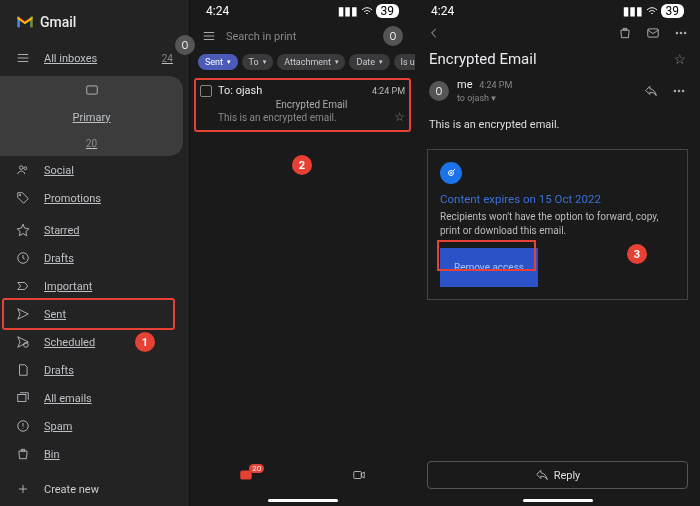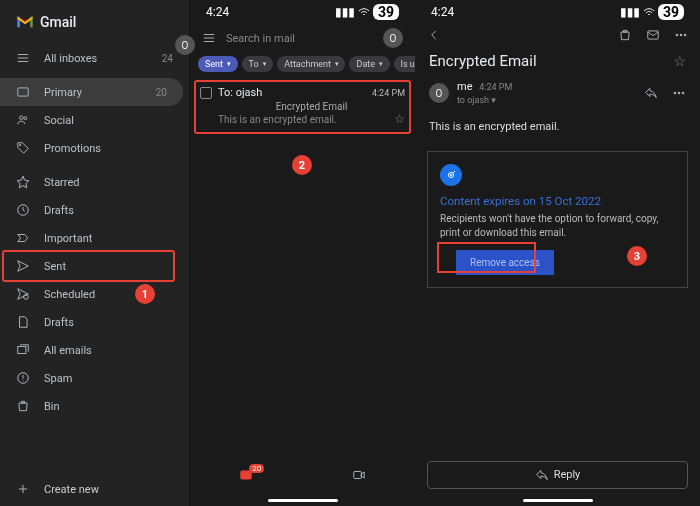--- a/index.html
+++ b/index.html
@@ -1,34 +1,34 @@
 <!DOCTYPE html>
 <html><head>
 <meta charset="utf-8">
 <style>
   * { margin: 0; padding: 0; box-sizing: border-box; font-family: -apple-system, Roboto, Arial, sans-serif; }
   body { background: #1a1a1a; width: 700px; height: 506px; display: flex; color: #ccc; font-size: 11px; overflow: hidden; }
   .sidebar { width: 190px; background: #232323; border-right: 1px solid #111; display: flex; flex-direction: column; }
   .brand { display: flex; align-items: center; gap: 6px; padding: 14px 16px; }
   .brand svg { width: 18px; height: 14px; }
   .brand span { color: #e8eaed; font-size: 14px; font-weight: 500; }
-  .nav-item { display: flex; align-items: center; padding: 7px 16px; gap: 14px; color: #bdc1c6; cursor: pointer; position: relative; }
-  .nav-item.active { background: #3c3c3c; border-radius: 0 14px 14px 0; margin-right: 6px; }
+  .nav-item { display: flex; align-items: center; padding: 7px 16px; gap: 14px; color: #bdc1c6; cursor: pointer; position: relative; text-decoration: underline; }
+  .nav-item.active { background: #3c3c3c; border-radius: 0 14px 14px 0; margin-right: 6px; flex-direction: column; }
   .nav-item .nm { flex: 1; font-size: 11px; }
   .nav-item .cnt { font-size: 10px; color: #888; text-align: center; }
   .nav-sep { height: 6px; }
   .icon { width: 14px; height: 14px; stroke: #bdc1c6; fill: none; stroke-width: 1.5; }
   .hl1 { position: absolute; border: 2px solid #e74034; border-radius: 3px; left: 2px; right: 14px; top: -2px; bottom: -2px; pointer-events: none; }
   .badge { position: absolute; width: 20px; height: 20px; background: #e74034; border-radius: 50%; color: #fff; display: flex; align-items: center; justify-content: center; font-size: 11px; font-weight: bold; }
   .create { display: flex; align-items: center; gap: 14px; padding: 10px 16px; margin-top: auto; }
 
   .middle { width: 225px; background: #1a1a1a; display: flex; flex-direction: column; position: relative; }
   .status-bar { display: flex; justify-content: space-between; align-items: center; padding: 4px 16px 2px; color: #fff; font-size: 12px; }
   .sig { display: flex; align-items: center; gap: 3px; }
-  .bat { background: #fff; color: #000; border-radius: 6px; padding: 0 5px; font-size: 14px; font-weight: bold; }
+  .bat { background: #fff; color: #000; border-radius: 6px; padding: 0 5px; font-size: 12px; font-weight: normal; }
   .search-row { display: flex; align-items: center; gap: 10px; padding: 6px 12px; }
   .search-row .menu-ic { width: 14px; }
   .search { flex: 1; color: #888; font-size: 11px; }
   .avatar { width: 20px; height: 20px; background: #555; border-radius: 50%; display: flex; align-items: center; justify-content: center; font-size: 10px; color: #eee; }
   .chips { display: flex; gap: 4px; padding: 2px 8px 6px; overflow: hidden; }
   .chip { background: #3a3a3c; color: #ccc; padding: 3px 7px; border-radius: 10px; font-size: 9px; white-space: nowrap; display: flex; align-items: center; gap: 2px; }
   .chip.sel { background: #4d5bb8; color: #fff; }
   .chip::after { content: '▾'; font-size: 7px; margin-left: 2px; }
   .email-item { position: relative; padding: 8px 10px; text-align: center; }
   .email-item .hl2 { position: absolute; border: 2px solid #e74034; border-radius: 3px; left: 4px; right: 4px; top: 2px; bottom: 0; pointer-events: none; }
@@ -53,24 +53,24 @@
   .sender-row { display: flex; align-items: center; gap: 8px; padding: 2px 14px 8px; }
   .sender-name { color: #eee; font-size: 11px; }
   .sender-time { color: #888; font-size: 9px; margin-left: 4px; }
   .to-lbl { color: #888; font-size: 9px; }
   .actions-r { margin-left: auto; display: flex; gap: 14px; }
   .body-text { padding: 6px 14px; color: #ddd; font-size: 11px; }
   .conf-box { margin: 12px; border: 1px solid #444; padding: 12px; position: relative; }
   .conf-ic { width: 22px; height: 22px; background: #1a73e8; border-radius: 50%; display: flex; align-items: center; justify-content: center; }
   .conf-title { color: #3a6fd8; font-size: 11.5px; margin-top: 8px; }
   .conf-desc { color: #bbb; font-size: 10px; margin-top: 4px; line-height: 1.4; }
-  .remove-btn { background: #2c52c7; color: #a9c0ff; border: none; padding: 7px 14px; font-size: 10px; margin-top: 10px; display: inline-block; cursor: pointer; margin-left: 16px; }
+  .remove-btn { background: #2c52c7; color: #a9c0ff; border: none; padding: 14px 14px; font-size: 10px; margin-top: 10px; display: inline-block; cursor: pointer; }
   .hl3 { border: 2px solid #e74034; position: absolute; left: 9px; top: 90px; width: 99px; height: 31px; }
   .reply-row { display: flex; gap: 10px; padding: 10px 12px; margin-top: auto; }
-  .reply-btn { flex: 1; border: 1px solid #555; border-radius: 4px; padding: 6px; color: #ddd; font-size: 11px; display: flex; justify-content: center; gap: 5px; cursor: pointer; }
+  .reply-btn { flex: 1; border: 1px solid #555; border-radius: 4px; padding: 6px; color: #ddd; font-size: 11px; display: flex; align-items: center; justify-content: center; gap: 5px; cursor: pointer; }
   .a-partial { position: absolute; left: -15px; top: 35px; }
 </style>
 </head>
 <body>
 
 <div class="sidebar">
   <div class="brand">
     <svg viewBox="0 0 24 18">
         <path d="M2 2v14h3V6l7 5 7-5v10h3V2l-10 7z" fill="#ea4335"></path>
         <path d="M2 2l10 7 10-7" stroke="#ea4335" fill="none" stroke-width="2"></path>
@@ -190,21 +190,21 @@
           <path d="M1 4c3-3 7-3 10 0M3 6c2-2 4-2 6 0M5 8c1-1 1-1 2 0" stroke="#fff" fill="none"></path>
         </svg>
       <span class="bat">39</span>
     </div>
   </div>
   <div class="a-partial avatar">O</div>
   <div class="search-row">
     <svg class="icon menu-ic" viewBox="0 0 24 24">
         <path d="M3 6h18M3 12h18M3 18h18"></path>
       </svg>
-    <div class="search">Search in mail</div>
+    <div class="search">Search in print</div>
     <div class="avatar">O</div>
   </div>
   <div class="chips">
     <div class="chip sel">Sent</div>
     <div class="chip">To</div>
     <div class="chip">Attachment</div>
     <div class="chip">Date</div>
     <div class="chip">Is u</div>
   </div>
   <div class="email-item">

